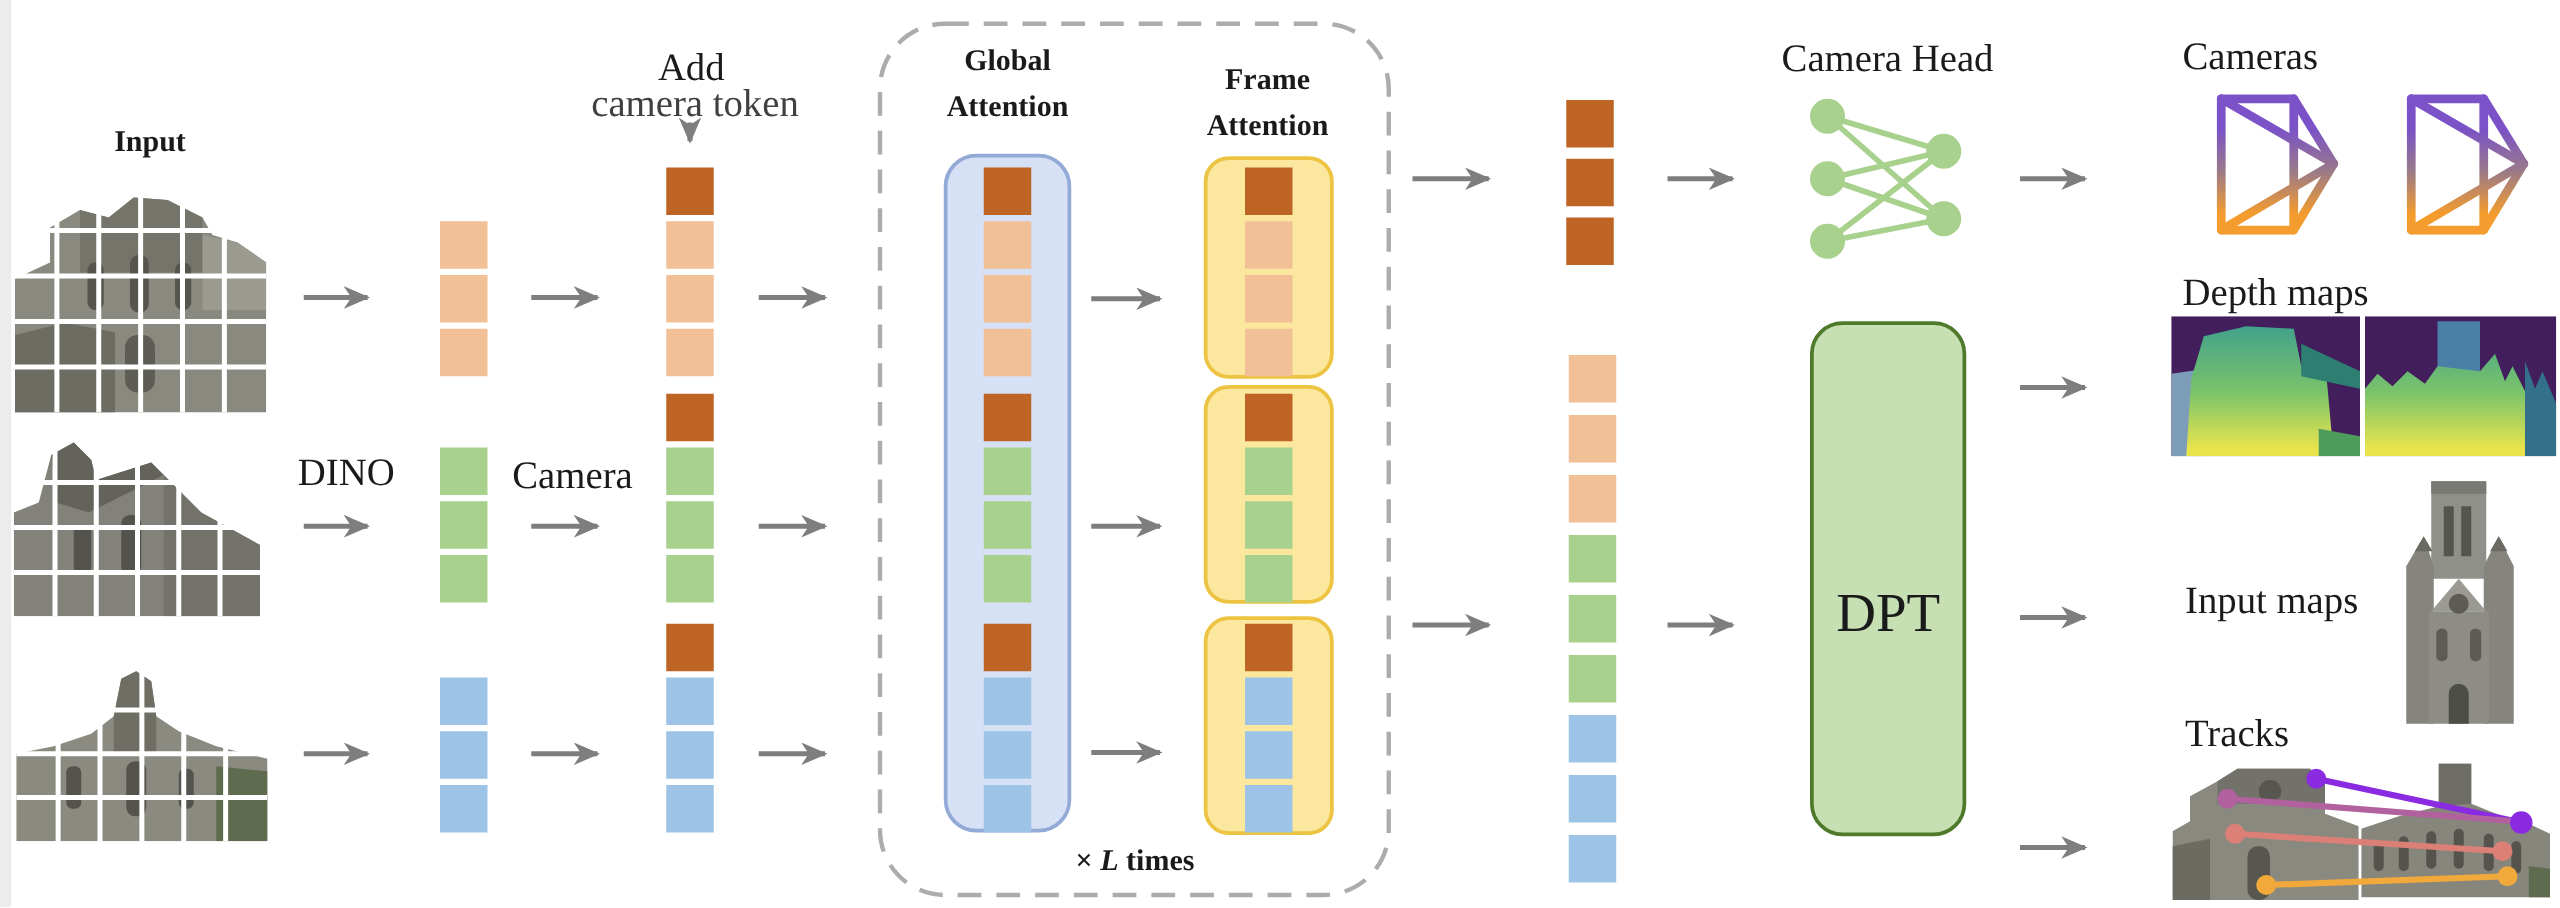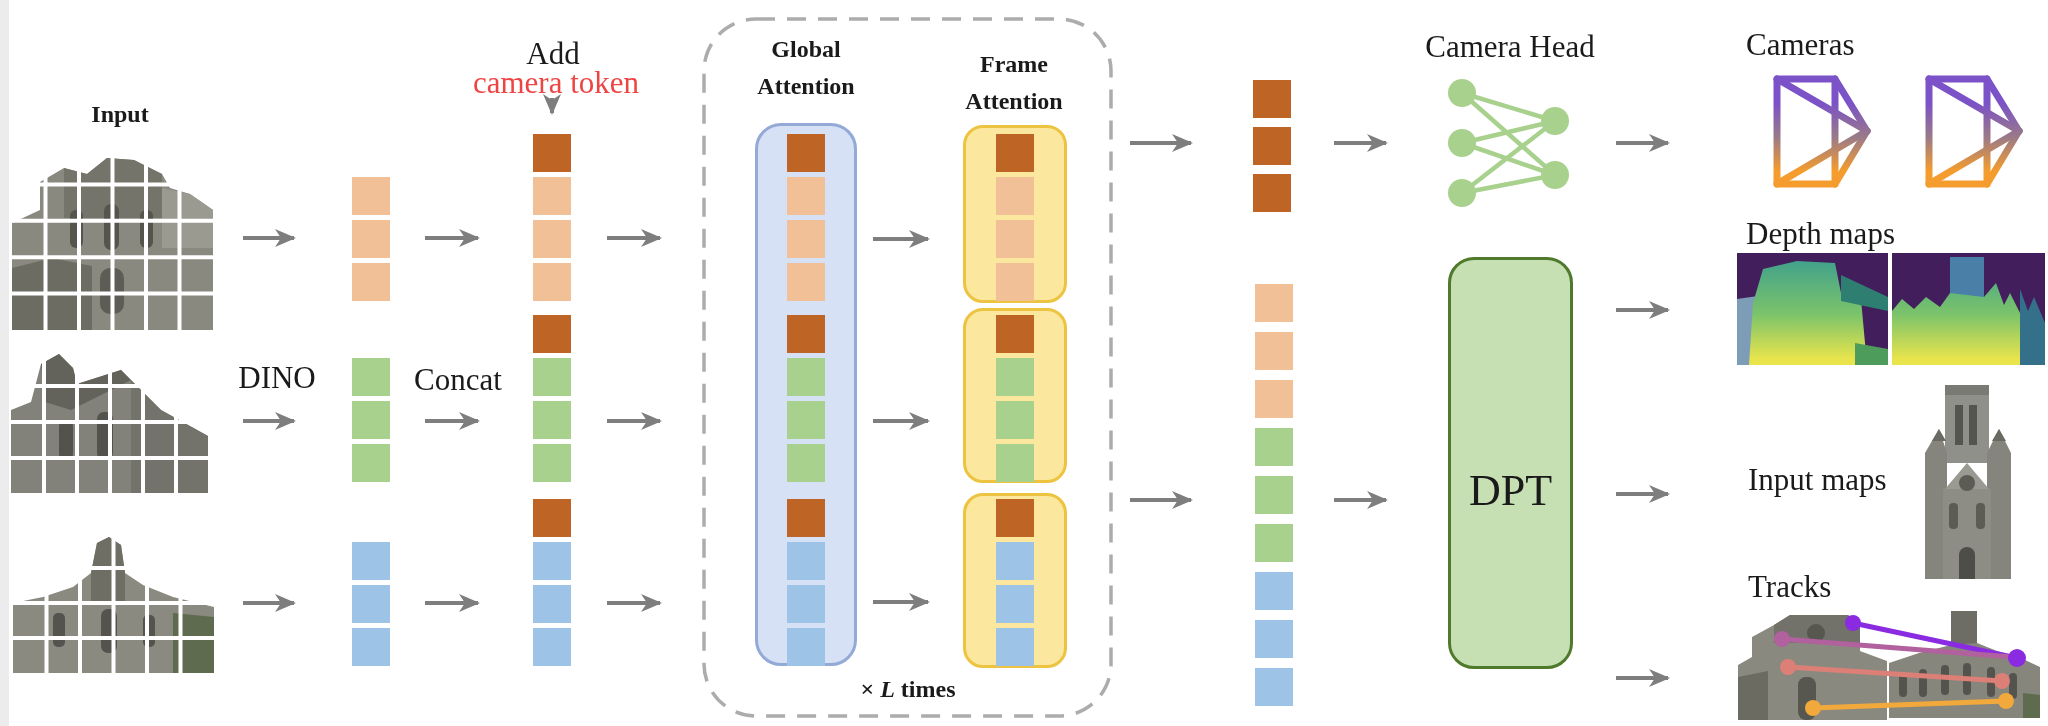--- a/index.html
+++ b/index.html
@@ -82,23 +82,23 @@
   <div class="box" style="left: 963px; top: 125px; width: 104px; height: 178px; border: 3px solid rgb(236, 196, 65); border-radius: 20px; background: rgb(251, 231, 157);"></div>
   <div class="box" style="left: 963px; top: 308px; width: 104px; height: 175px; border: 3px solid rgb(236, 196, 65); border-radius: 20px; background: rgb(251, 231, 157);"></div>
   <div class="box" style="left: 963px; top: 493px; width: 104px; height: 175px; border: 3px solid rgb(236, 196, 65); border-radius: 20px; background: rgb(251, 231, 157);"></div>
 
   <div class="box" style="left: 1448px; top: 257px; width: 125px; height: 412px; border: 3.5px solid rgb(80, 122, 43); border-radius: 26px; background: rgb(198, 224, 180);">
     <div class="dpt-label">DPT</div>
   </div>
 
   <div class="lbl center f28" style="left:120px;top:101px;">Input</div>
   <div class="lbl center f27" style="left:277px;top:360px;">DINO</div>
-  <div class="lbl center f27" style="left:458px;top:362px;">Concat</div>
+  <div class="lbl center f27" style="left:458px;top:362px;">Camera</div>
   <div class="lbl center f27" style="left:553px;top:36px;">Add</div>
-  <div class="lbl center f27" style="left: 556px; top: 65px; color: #ef4444;">camera token</div>
+  <div class="lbl center f27" style="left: 556px; top: 65px; color: #404040;">camera token</div>
 
   <div class="lbl center f28 two-line" style="left:806px;top:31px;">
     <div>Global</div>
     <div>Attention</div>
   </div>
   <div class="lbl center f28 two-line" style="left:1014px;top:46px;">
     <div>Frame</div>
     <div>Attention</div>
   </div>
 

